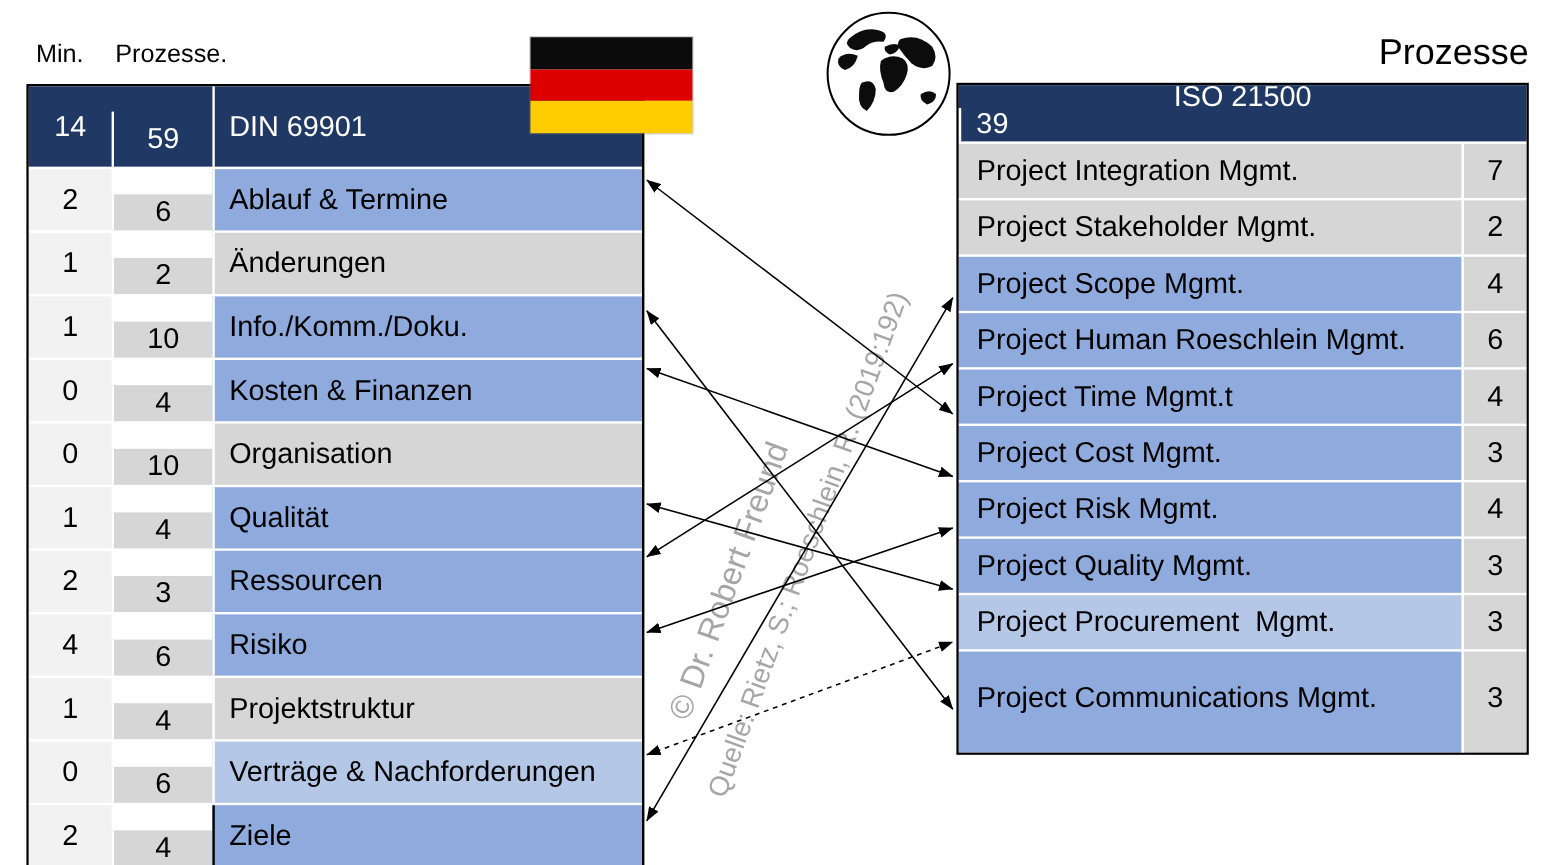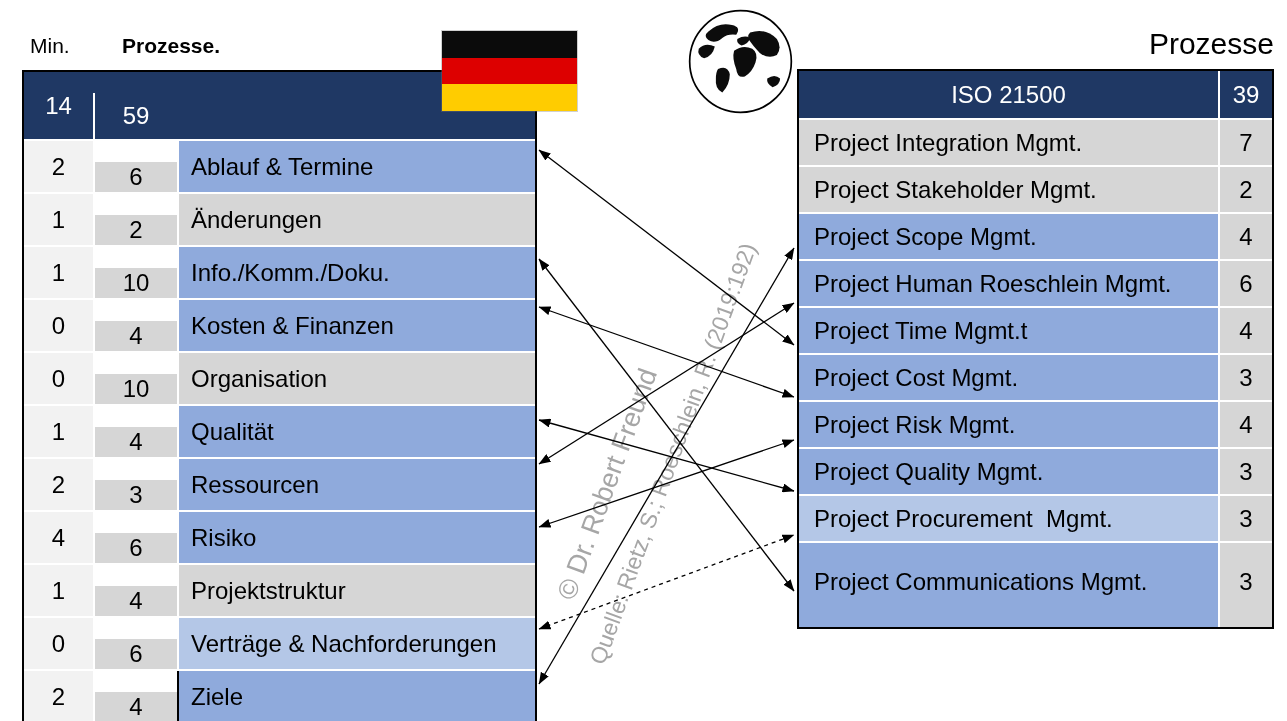--- a/index.html
+++ b/index.html
@@ -33,21 +33,21 @@
   .black-sep { border-left:2px solid #000 !important; }
 
   
   .rtable {
     left:797px; top:69px; width:477px;
     border:2px solid #000; box-sizing:border-box;
     background:#fff; z-index:2;
   }
   .rrow { display:flex; height:47px; box-sizing:border-box; }
   .rrow + .rrow { border-top:2px solid #ffffff; }
-  .rrow.header { background:#1F3864; color:#fff; font-size:26px; }
+  .rrow.header { background:#1F3864; color:#fff; font-size:26px;flex-direction:column; }
   .rc { display:flex; align-items:center; box-sizing:border-box; font-size:24px; white-space:pre; overflow:hidden; }
   .rc + .rc { border-left:2px solid #ffffff; }
   .rc.cname { flex:1; padding-left:15px; }
   .rc.ccnt  { width:54px; justify-content:center; background:#D6D6D6; flex:none; }
   .rrow.header .rc.cname { justify-content:center; padding-left:0; background:transparent; }
   .rrow.header .rc.ccnt  { background:transparent; }
   .rrow.tall { height:86px; }
   .rrow.tall .rc { align-items:flex-start; padding-top:25px; }
 
   
@@ -72,30 +72,31 @@
   .band.red   { background:#DD0000; }
   .band.gold  { background:#FFCC00; }
 
   
   .globe { left:687px; top:8px; width:107px; height:107px; z-index:4; }
 </style>
 </head>
 <body>
 
 <div class="abs top-label" style="left:30px; top:34px;">Min.</div>
-<div class="abs top-label" style="left:122px; top:34px;font-weight:bold;">Prozesse.</div>
+<div class="abs top-label" style="left:96px; top:34px;">Prozesse.</div>
 <div class="abs top-label-right" style="right:13px; top:27px;">Prozesse</div>
 
 <div class="abs wm wm1">© Dr. Robert Freund</div>
 <div class="abs wm wm2">Quelle: Rietz, S.; Roeschlein, R. (2019:192)</div>
 
 <div class="abs ltable">
   <div class="lrow header">
     <div class="lc cmin">14</div>
     <div class="lc ccnt">59</div>
+    <div class="lc cname">DIN 69901</div>
   </div>
   <div class="lrow">
     <div class="lc cmin">2</div>
     <div class="lc ccnt">6</div>
     <div class="lc cname blue" data-shade="left_table.rows.0.shade">Ablauf &amp; Termine</div>
   </div>
   <div class="lrow">
     <div class="lc cmin">1</div>
     <div class="lc ccnt">2</div>
     <div class="lc cname gray" data-shade="left_table.rows.1.shade">Änderungen</div>

